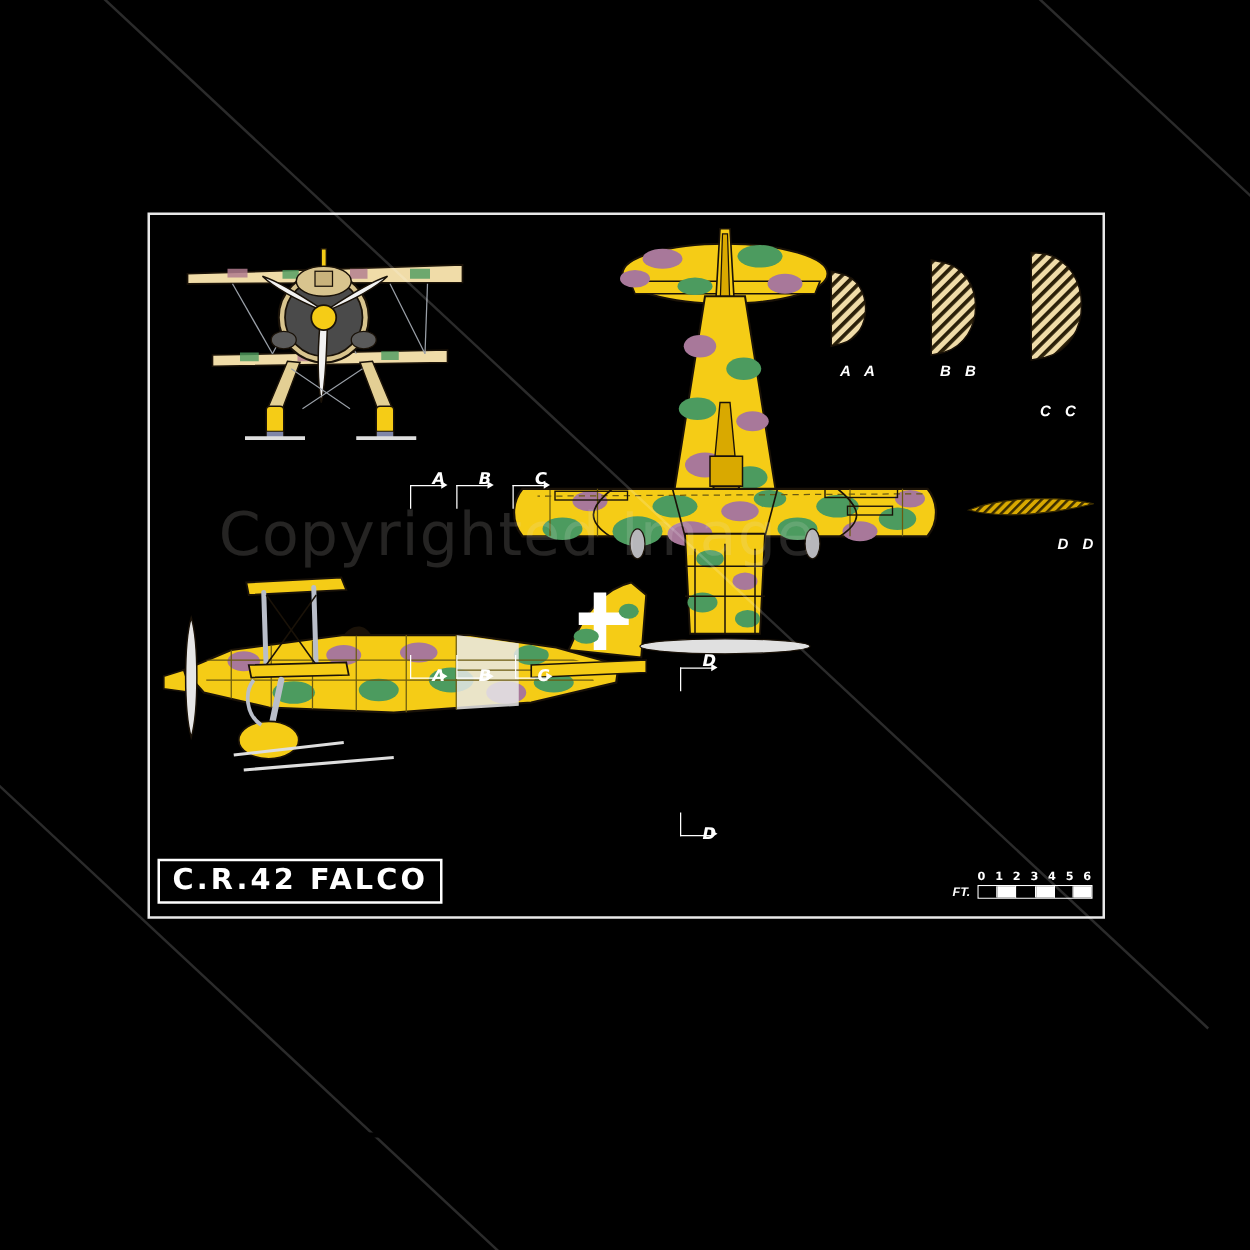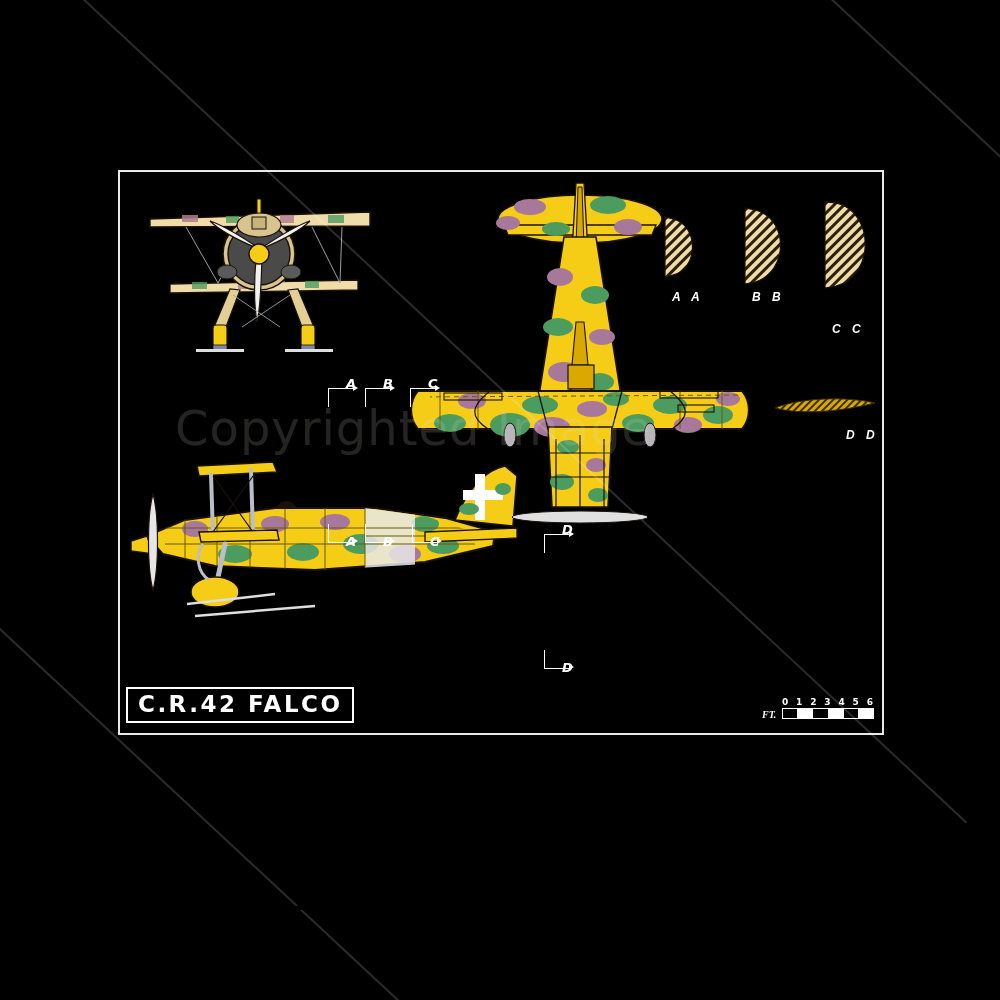--- a/index.html
+++ b/index.html
@@ -17,21 +17,21 @@
              font-family:"DejaVu Sans",sans-serif;}
 
   
   #scale-wrap{position:absolute;right:8px;bottom:14px;width:92px;}
   #scale-nums{display:flex;justify-content:space-between;color:#fff;font-size:9px;
               font-weight:700;font-family:"DejaVu Sans",sans-serif;margin-bottom:1px;padding-right:1px;}
   #scale-bar{display:flex;height:11px;border:1px solid #fff;box-sizing:border-box;}
   #scale-bar div{flex:1;border-right:1px solid #fff;}
   #scale-bar div:last-child{border-right:none;}
   #scale-ft{position:absolute;left:-20px;bottom:-1px;color:#fff;font-size:10px;
-            font-style:italic;font-weight:700;font-family:Liberation Serif, serif;}
+            font-style:italic;font-weight:700;font-family:Liberation Sans, sans-serif;}
 
   
   .sec{position:absolute;color:#fff;font-size:13px;font-weight:700;font-style:italic;
        font-family:"DejaVu Sans",sans-serif;}
   .sec-top{width:26px;height:18px;border-left:1.6px solid #fff;border-top:1.6px solid #fff;
            position:absolute;}
   .sec-bot{width:26px;height:18px;border-left:1.6px solid #fff;border-bottom:1.6px solid #fff;
            position:absolute;}
   .arw{position:absolute;width:0;height:0;border-left:5px solid #fff;
        border-top:3.5px solid transparent;border-bottom:3.5px solid transparent;}

